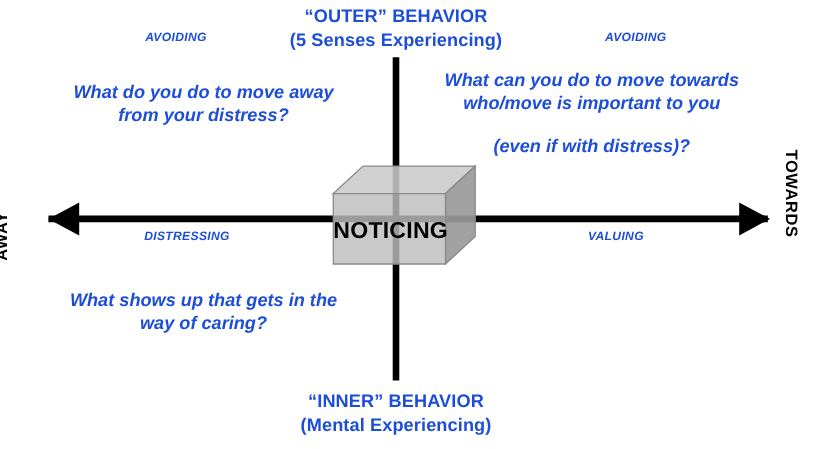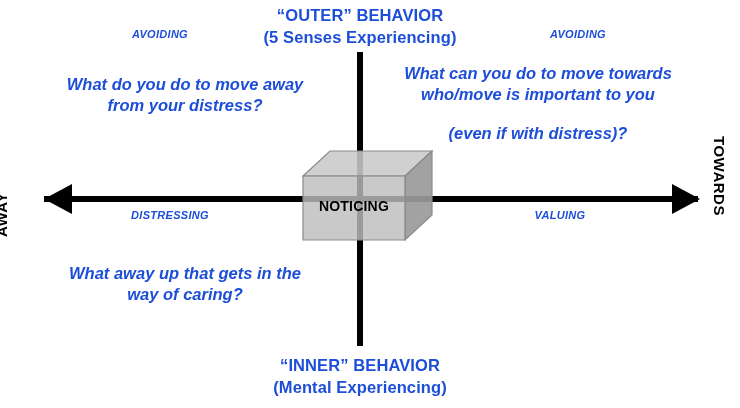--- a/index.html
+++ b/index.html
@@ -71,21 +71,21 @@
     width: 150px;
     height: 105px;
   }
   .cube-caption {
     position: absolute;
     left: 303px;
     top: 198px;
     width: 102px;
     text-align: center;
     font-weight: bold;
-    font-size: 14px;
+    font-size: 21px;
     color: #000000;
     letter-spacing: 0.2px;
     white-space: nowrap;
   }
 </style>
 </head>
 <body>
 
 <div id="canvas">
 
@@ -133,18 +133,18 @@
   <div class="txt quad-label" style="left:60px; top:28px; width:200px;">AVOIDING</div>
   <div class="txt question" style="left:35px; top:74px; width:300px;">What do you do to move away</div>
   <div class="txt question" style="left:35px; top:95px; width:300px;">from your distress?</div>
 
   <div class="txt quad-label" style="left:478px; top:28px; width:200px;">AVOIDING</div>
   <div class="txt question" style="left:378px; top:63px; width:320px;">What can you do to move towards</div>
   <div class="txt question" style="left:378px; top:84px; width:320px;">who/move is important to you</div>
   <div class="txt question" style="left:378px; top:105px; width:320px;margin-top:18px;">(even if with distress)?</div>
 
   <div class="txt quad-label" style="left:60px; top:209px; width:220px;text-align:center;">DISTRESSING</div>
-  <div class="txt question" style="left:35px; top:263px; width:300px;">What away up that gets in the</div>
+  <div class="txt question" style="left:35px; top:263px; width:300px;">What shows up that gets in the</div>
   <div class="txt quad-label" style="left:460px; top:209px; width:200px;">VALUING</div>
 
   <div class="txt question" style="left:35px; top:284px; width:300px;">way of caring?</div>
 
 </div>
 
 </body></html>

